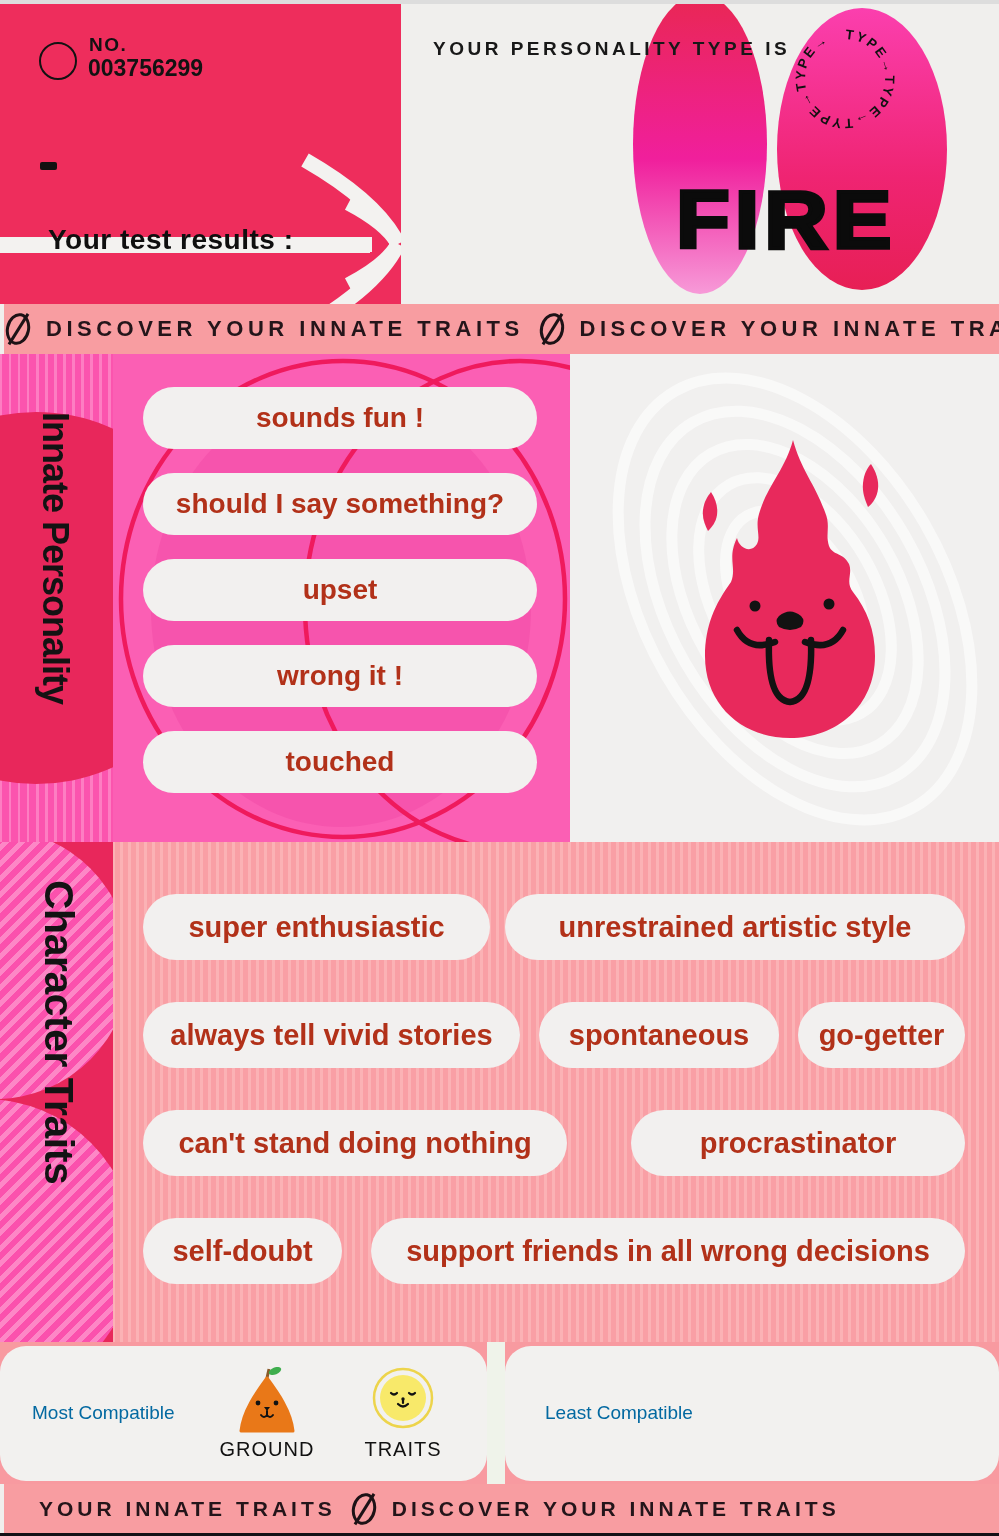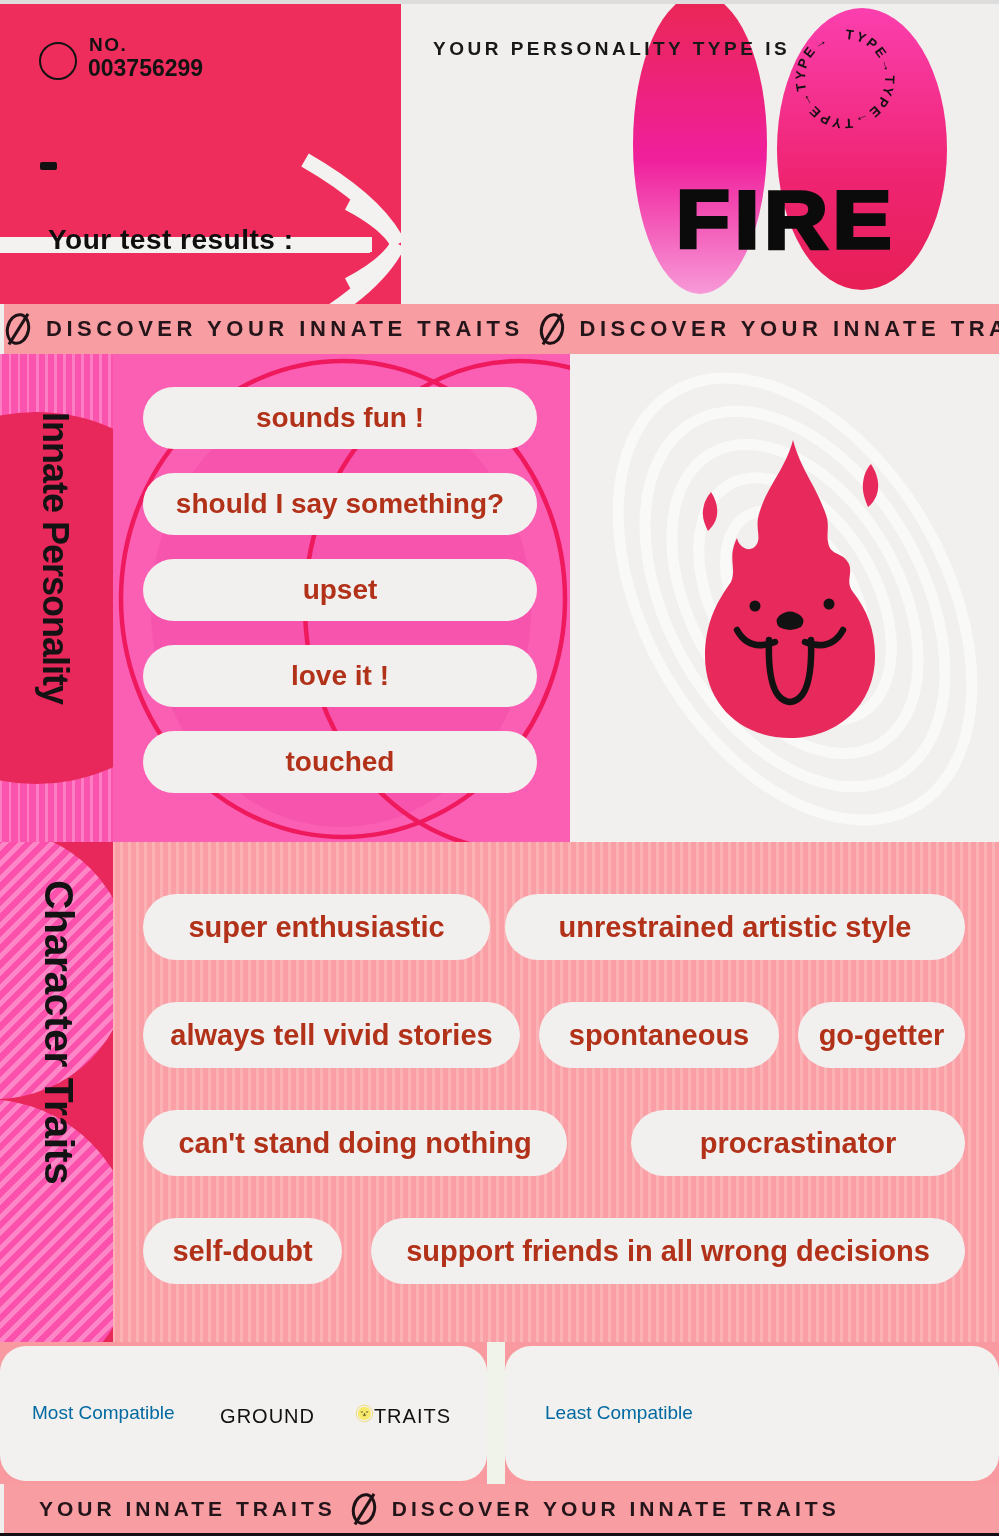--- a/index.html
+++ b/index.html
@@ -67,21 +67,21 @@
   .char-row:nth-child(4) .pill:nth-child(2){flex:0 0 594px;}
 
   
   #cards-strip{position:absolute;left:0;top:1338px;width:999px;height:142px;background:#F89AA0;}
   #cards-gap{position:absolute;left:487px;top:0;width:18px;height:142px;background:#EFF3EA;}
   .card{position:absolute;top:4px;height:135px;background:#F2F1EF;border-radius:26px;display:flex;align-items:center;}
   #card-most{left:0;width:487px;padding:0 36px 0 32px;}
   #card-least{left:505px;width:494px;padding:0 30px 0 40px;}
   .card-title{flex:1;font-size:19px;font-weight:400;line-height:1.2;color:#0369a1;}
   .mascots{display:flex;gap:40px;}
-  .mascot{width:96px;display:flex;flex-direction:row;align-items:center;}
+  .mascot{width:96px;display:flex;flex-direction:column;align-items:center;}
   .mascot-label{margin-top:5px;font-size:20px;letter-spacing:1px;color:#111;font-weight:500;}
 
   
   #black-bar{position:absolute;left:0;top:1529px;width:999px;height:7px;background:#141016;}
 </style>
 </head>
 <body>
 
 <div id="screen">
 
@@ -132,21 +132,21 @@
       <ellipse cx="407" cy="252" rx="215" ry="245" fill="none" stroke="#EF1A5D" stroke-width="4.5"></ellipse>
     </svg>
     <div id="innate-sidebar">
       <div id="innate-circle"></div>
     </div>
     <div class="vlabel" id="innate-label">Innate Personality</div>
     <div id="innate-pills">
         <div class="pill ip">sounds fun !</div>
         <div class="pill ip">should I say something?</div>
         <div class="pill ip">upset</div>
-        <div class="pill ip">love it !</div>
+        <div class="pill ip">wrong it !</div>
         <div class="pill ip">touched</div>
       </div>
 
     <div id="innate-panel">
       <svg width="429" height="488" viewBox="0 0 429 488">
         <g transform="rotate(-30 225 245)" opacity="0.6">
           <ellipse cx="225" cy="245" rx="150" ry="240" fill="none" stroke="#FFFFFF" stroke-width="11"></ellipse>
           <ellipse cx="225" cy="245" rx="127" ry="204" fill="none" stroke="#FFFFFF" stroke-width="11"></ellipse>
           <ellipse cx="225" cy="245" rx="104" ry="168" fill="none" stroke="#FFFFFF" stroke-width="11"></ellipse>
           <ellipse cx="225" cy="245" rx="81" ry="132" fill="none" stroke="#FFFFFF" stroke-width="11"></ellipse>

